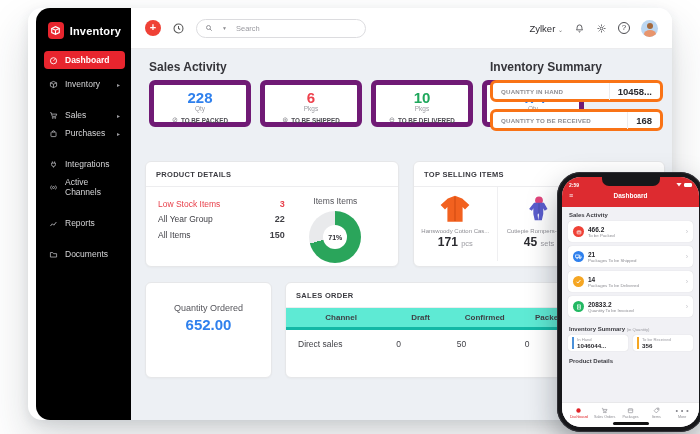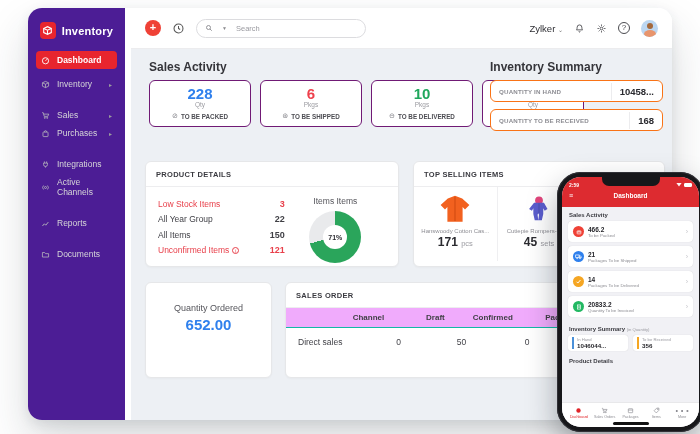--- a/index.html
+++ b/index.html
@@ -6,22 +6,22 @@
   html,body { width:700px; height:434px; background:#fff; overflow:hidden;
     font-family:"Liberation Sans","DejaVu Sans",sans-serif; position:relative; }
   svg { display:block; }
 
   
   .window { position:absolute; left:28px; top:8px; width:644px; height:412px;
     background:#fff; border-radius:14px;
     box-shadow:0 22px 45px rgba(40,50,60,.18), 0 4px 12px rgba(40,50,60,.10); }
 
   
-  .sidebar { position:absolute; left:0; top:0; bottom:0; width:97px;
-    background:#4c1d95; border-radius:14px 0 0 14px; overflow:hidden; }
+  .sidebar { position:absolute; left:8px; top:0; bottom:0; width:97px;
+    background:#000000; border-radius:14px 0 0 14px; overflow:hidden; }
   .logo-row { display:flex; align-items:center; gap:6px; padding:14px 12px 12px; }
   .logo-box { width:17px; height:17px; background:#e8252e; border-radius:4px;
     display:flex; align-items:center; justify-content:center; color:#fff; }
   .logo-text { color:#fff; font-size:11px; font-weight:bold; letter-spacing:.2px; }
   .nav-item { display:flex; align-items:center; gap:7px; margin:0 8px; padding:4px 5px;
     color:#d6d6d8; font-size:8.5px; border-radius:4px; cursor:pointer; }
   .nav-item .nicon { color:#b9b9bd; flex:0 0 auto; }
   .nav-item.active { background:#e8252e; color:#fff; font-weight:bold; margin-bottom:6px; }
   .nav-item.active .nicon { color:#fff; }
   .nav-arrow { margin-left:auto; font-size:6px; color:#9a9a9e; }
@@ -54,31 +54,31 @@
   .avatar .body { position:absolute; left:2.5px; top:10px; width:12px; height:8px;
     border-radius:50%; background:#e8956d; }
 
   
   .content { position:absolute; top:41px; left:0; right:0; bottom:0; background:#edf0f4; }
   .sec-title { position:absolute; font-size:12px; font-weight:bold; color:#35353a; }
   #sales-title { left:18px; top:11px; }
   #invsum-title { left:359px; top:11px; }
 
   .cards-row { position:absolute; left:18px; top:31px; display:flex; gap:9px; }
-  .sa-card { width:102px; height:47px; background:#fff; border:1px solid #701a75;
+  .sa-card { width:102px; height:47px; background:#fff; border:5px solid #701a75;
     border-radius:6px; text-align:center; padding-top:4px; }
   .sa-num { font-size:15px; font-weight:bold; }
   .sa-unit { font-size:6.5px; color:#9b9ba1; margin-top:-1px; }
   .sa-label { font-size:6.3px; font-weight:bold; color:#4c4c52; margin-top:4px;
     display:flex; align-items:center; justify-content:center; gap:3px; }
   .sa-label .st-icon { font-size:7px; color:#85858b; font-weight:normal; }
   .c-blue { color:#2f80ed; } .c-red { color:#ee404c; } .c-green { color:#1fa75c; }
 
   .sum-rows { position:absolute; left:359px; top:31px; width:173px; }
-  .sum-row { background:#fff; border:1px solid #f97316; border-radius:6px; height:22px;
+  .sum-row { background:#fff; border:3px solid #f97316; border-radius:6px; height:22px;
     margin-bottom:7px; display:flex; align-items:center; }
   .sum-label { flex:1; padding-left:8px; font-size:6.2px; font-weight:bold;
     color:#8d8d93; letter-spacing:.2px; }
   .sum-val { border-left:1px solid #ececee; padding:3px 8px; font-size:9.5px;
     font-weight:bold; color:#2b2b30; }
 
   .panel { position:absolute; background:#fff; border:1px solid #e6e7e9; border-radius:6px;
     box-shadow:0 1px 2px rgba(0,0,0,.03); }
   .panel-hd { display:flex; align-items:center; justify-content:space-between;
     padding:8px 10px 7px; border-bottom:1px solid #ededef; }
@@ -112,22 +112,22 @@
   .ts-qty { font-size:12px; font-weight:bold; color:#2b2b30; margin-top:1px; }
   .ts-qty .unit { font-size:7.5px; font-weight:normal; color:#9b9ba1; }
 
   #purchase-order { left:14px; top:233px; width:127px; height:96px; }
   .po-body { text-align:center; padding-top:20px; }
   .po-cap { font-size:9px; color:#55555b; }
   .po-val { font-size:15px; font-weight:bold; color:#2f80ed; margin-top:3px; }
 
   #sales-order { left:154px; top:233px; width:380px; height:96px; }
   .so-table { width:100%; border-collapse:collapse; }
-  .so-table th { background:#f0abfc; border-bottom:1px solid #14b8a6; font-size:8px;
-    color:#3f3f45; font-weight:bold; text-align:right; padding:5px 0 5px 12px; }
+  .so-table th { background:#5eead4; border-bottom:3px solid #14b8a6; font-size:8px;
+    color:#3f3f45; font-weight:bold; text-align:center; padding:5px 0 5px 12px; }
   .so-table td { font-size:8.5px; color:#3f3f45; padding:9px 0 9px 12px; }
 
   
   .phone { position:absolute; left:557px; top:172px; width:147px; height:260px;
     background:#17171a; border-radius:24px; padding:5px;
     box-shadow:0 14px 30px rgba(20,25,35,.35), 0 0 0 1px #303036 inset; z-index:9; }
   .screen { width:100%; height:100%; border-radius:19px; overflow:hidden; background:#f1f1f5;
     position:relative; display:flex; flex-direction:column; }
   .notch { position:absolute; left:50%; transform:translateX(-50%); top:0; width:58px;
     height:9px; background:#17171a; border-radius:0 0 7px 7px; z-index:5; }
@@ -371,27 +371,20 @@
                   <span>All Year Group</span>
                 </span>
               <span class="val">22</span>
             </div>
             <div class="pd-row">
               <span class="lbl">
                   <span>All Items</span>
                 </span>
               <span class="val">150</span>
             </div>
-            <div class="pd-row alert">
-              <span class="lbl">
-                  <span>Unconfirmed Items</span>
-                  <span class="info-dot">i</span>
-                </span>
-              <span class="val">121</span>
-            </div>
           </div>
           <div class="pd-chart">
             <div class="cap">Items Items</div>
             <div class="donut" style="background: conic-gradient(rgb(42, 165, 91) 0deg, rgb(42, 165, 91) 71%, rgb(233, 234, 236) 71%, rgb(233, 234, 236) 100%);">
               <div class="hole">
                   <span>71%</span>
                 </div>
             </div>
           </div>
         </div>

